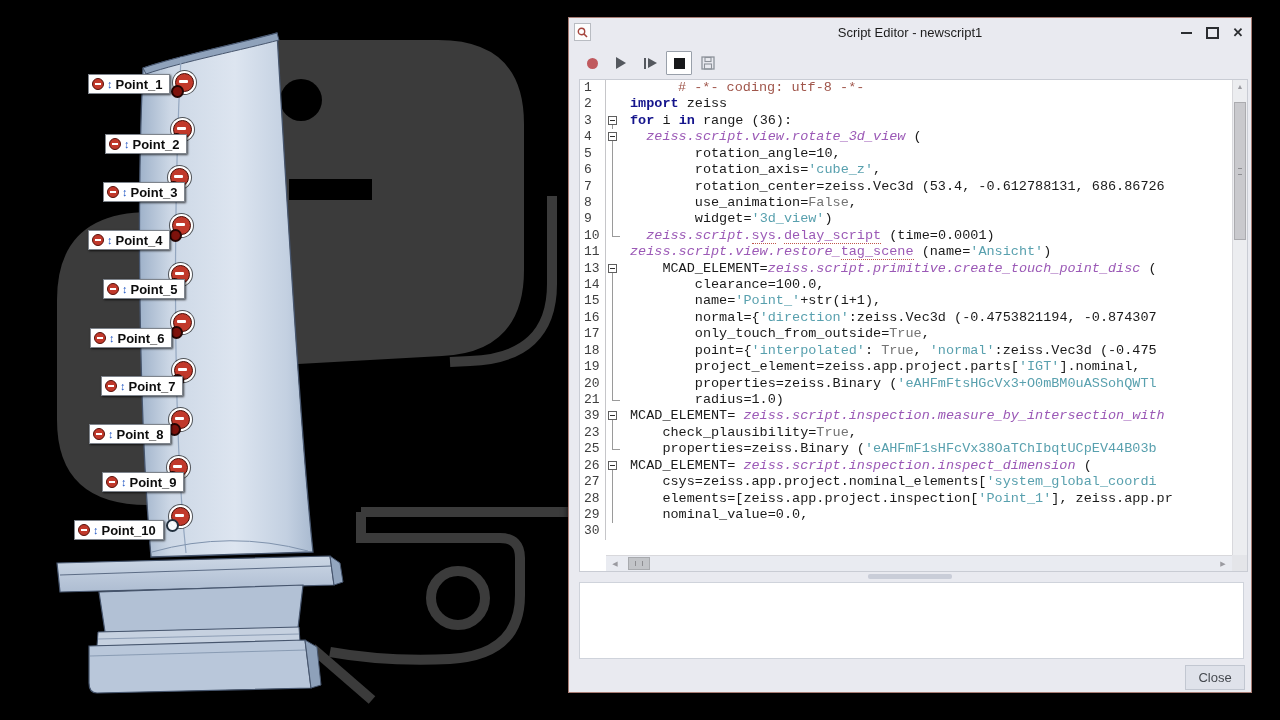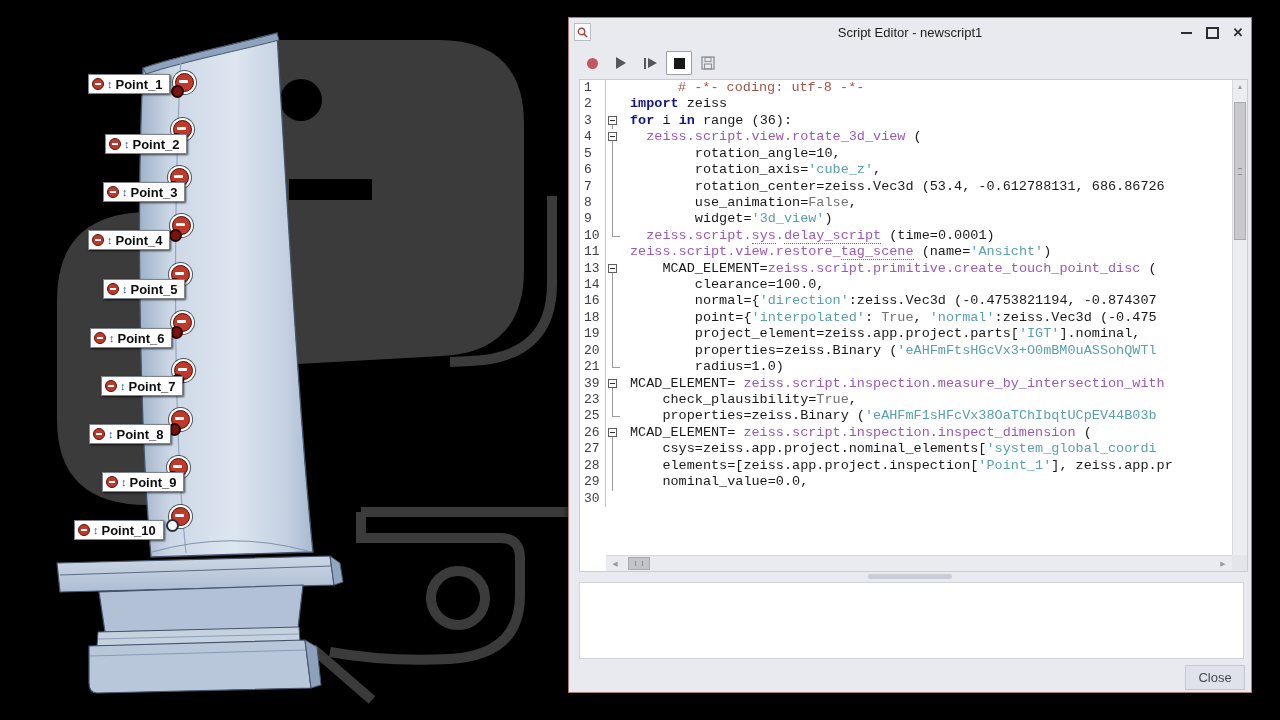--- a/index.html
+++ b/index.html
@@ -60,21 +60,21 @@
   .fbox::before{content:"";position:absolute;left:1px;right:1px;top:3px;border-top:1px solid #2e2e2e;}
   .fold.box::after{content:"";position:absolute;left:6px;top:12px;bottom:0;border-left:1px solid #9a9a9a;}
   .fold.cont::before{content:"";position:absolute;left:6px;top:0;bottom:0;border-left:1px solid #9a9a9a;}
   .fold.end::before{content:"";position:absolute;left:6px;top:0;height:9px;border-left:1px solid #9a9a9a;}
   .fold.end::after{content:"";position:absolute;left:6px;top:8px;width:8px;border-top:1px solid #9a9a9a;}
   .ccontent{flex:1;white-space:pre;font:13.5px/16.43px "Liberation Mono",monospace;padding-left:2px;
             overflow:hidden;color:#1a1a1a;}
   .crow.hl .ccontent{background:#b5402a;}
   .tk-c{color:#a0564b;margin-left:48px;}
   .tk-k{color:#14148c;font-weight:bold;}
-  .tk-p{color:#9b59b6;}
+  .tk-p{color:#9b59b6;font-style:italic;}
   .tk-pu{color:#9b59b6;border-bottom:1px dotted #c0564b;}
   .tk-s{color:#58a0ae;}
   .tk-b{color:#737373;}
   .tk-d{color:#1a1a1a;}
   .tk-hk{color:#2d0a05;font-weight:bold;}
   .tk-hd{color:#f2c9bd;}
 
   .vscroll{position:absolute;right:0;top:0;bottom:0;width:15px;background:#ecedf0;border-left:1px solid #d8d8dc;box-sizing:border-box;}
   .vthumb{position:absolute;left:1px;right:1px;top:22px;height:138px;background:#c9c9cd;border:1px solid #ababaf;box-sizing:border-box;}
   .vthumb::after{content:"";position:absolute;left:3px;right:3px;top:50%;height:5px;margin-top:-3px;
@@ -341,23 +341,33 @@
             <i class="fbox"></i>
           </span>
           <span class="ccontent"><span class="tk-d">    MCAD_ELEMENT=</span><span class="tk-p">zeiss.script.primitive.create_touch_point_disc</span><span class="tk-d"> (</span></span>
         </div>
         <div class="crow">
           <span class="lnum">14</span>
           <span class="fold cont"></span>
           <span class="ccontent"><span class="tk-d">        clearance=100.0,</span></span>
         </div>
         <div class="crow">
+          <span class="lnum">15</span>
+          <span class="fold cont"></span>
+          <span class="ccontent"><span class="tk-d">        name=</span><span class="tk-s">'Point_'</span><span class="tk-d">+str(i+1),</span></span>
+        </div>
+        <div class="crow">
           <span class="lnum">16</span>
           <span class="fold cont"></span>
           <span class="ccontent"><span class="tk-d">        normal={</span><span class="tk-s">'direction'</span><span class="tk-d">:zeiss.Vec3d (-0.4753821194, -0.874307</span></span>
+        </div>
+        <div class="crow">
+          <span class="lnum">17</span>
+          <span class="fold cont"></span>
+          <span class="ccontent"><span class="tk-d">        only_touch_from_outside=</span><span class="tk-b">True</span><span class="tk-d">,</span></span>
         </div>
         <div class="crow">
           <span class="lnum">18</span>
           <span class="fold cont"></span>
           <span class="ccontent"><span class="tk-d">        point={</span><span class="tk-s">'interpolated'</span><span class="tk-d">: </span><span class="tk-b">True</span><span class="tk-d">, </span><span class="tk-s">'normal'</span><span class="tk-d">:zeiss.Vec3d (-0.475</span></span>
         </div>
         <div class="crow">
           <span class="lnum">19</span>
           <span class="fold cont"></span>
           <span class="ccontent"><span class="tk-d">        project_element=zeiss.app.project.parts[</span><span class="tk-s">'IGT'</span><span class="tk-d">].nominal,</span></span>

